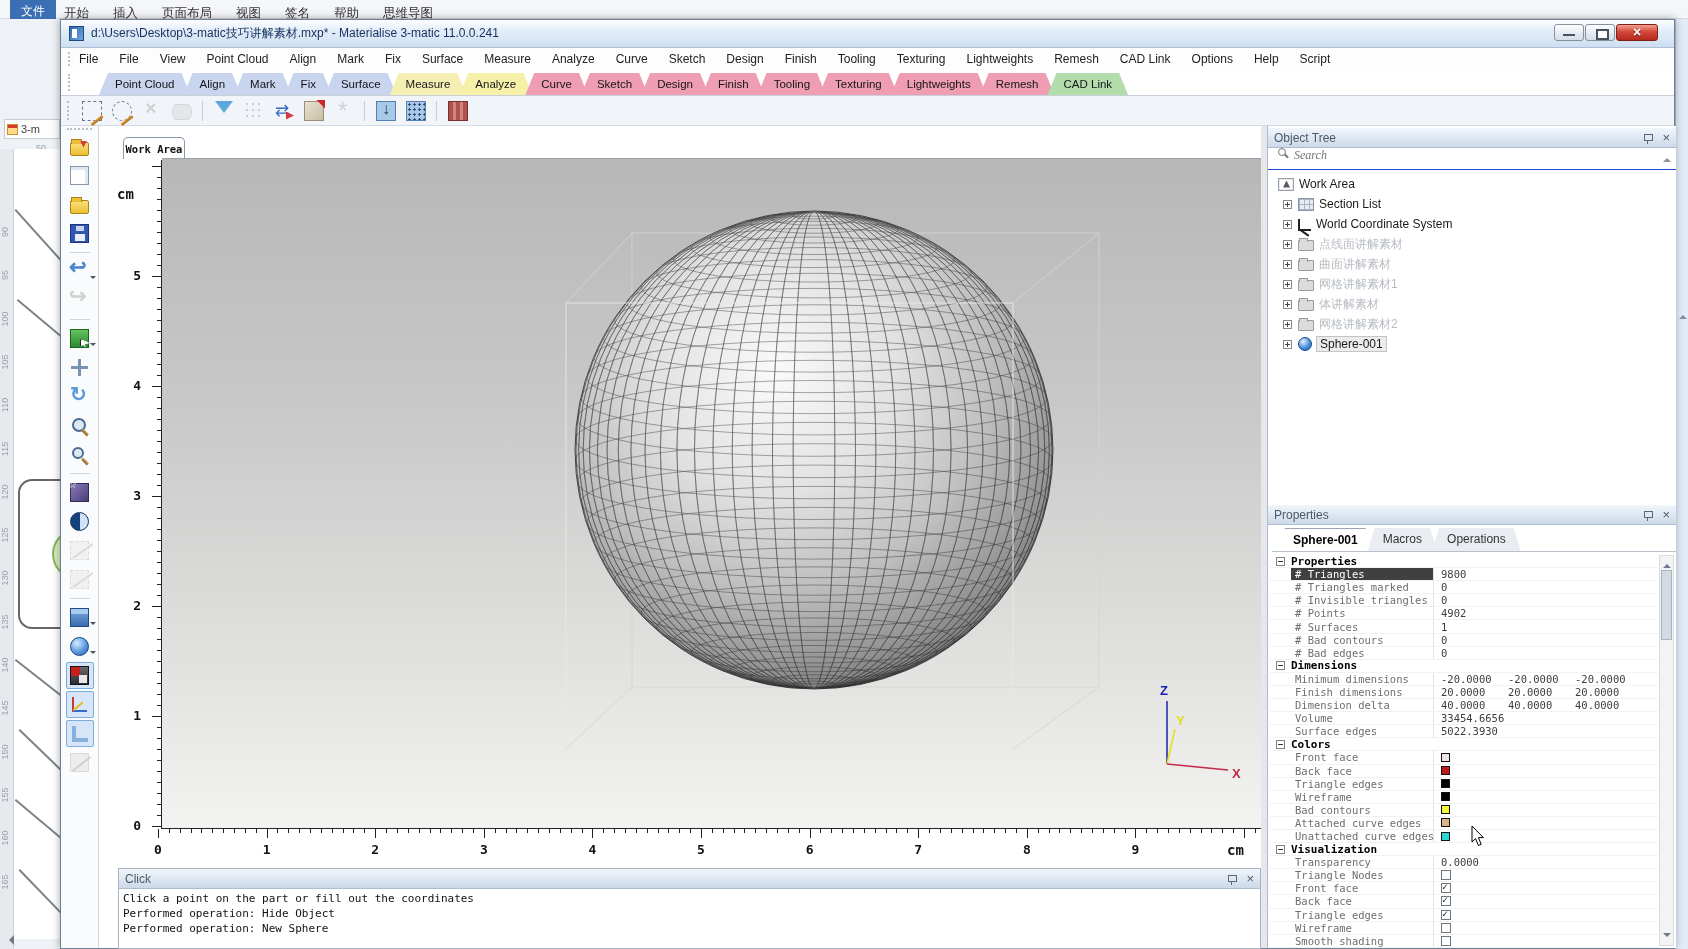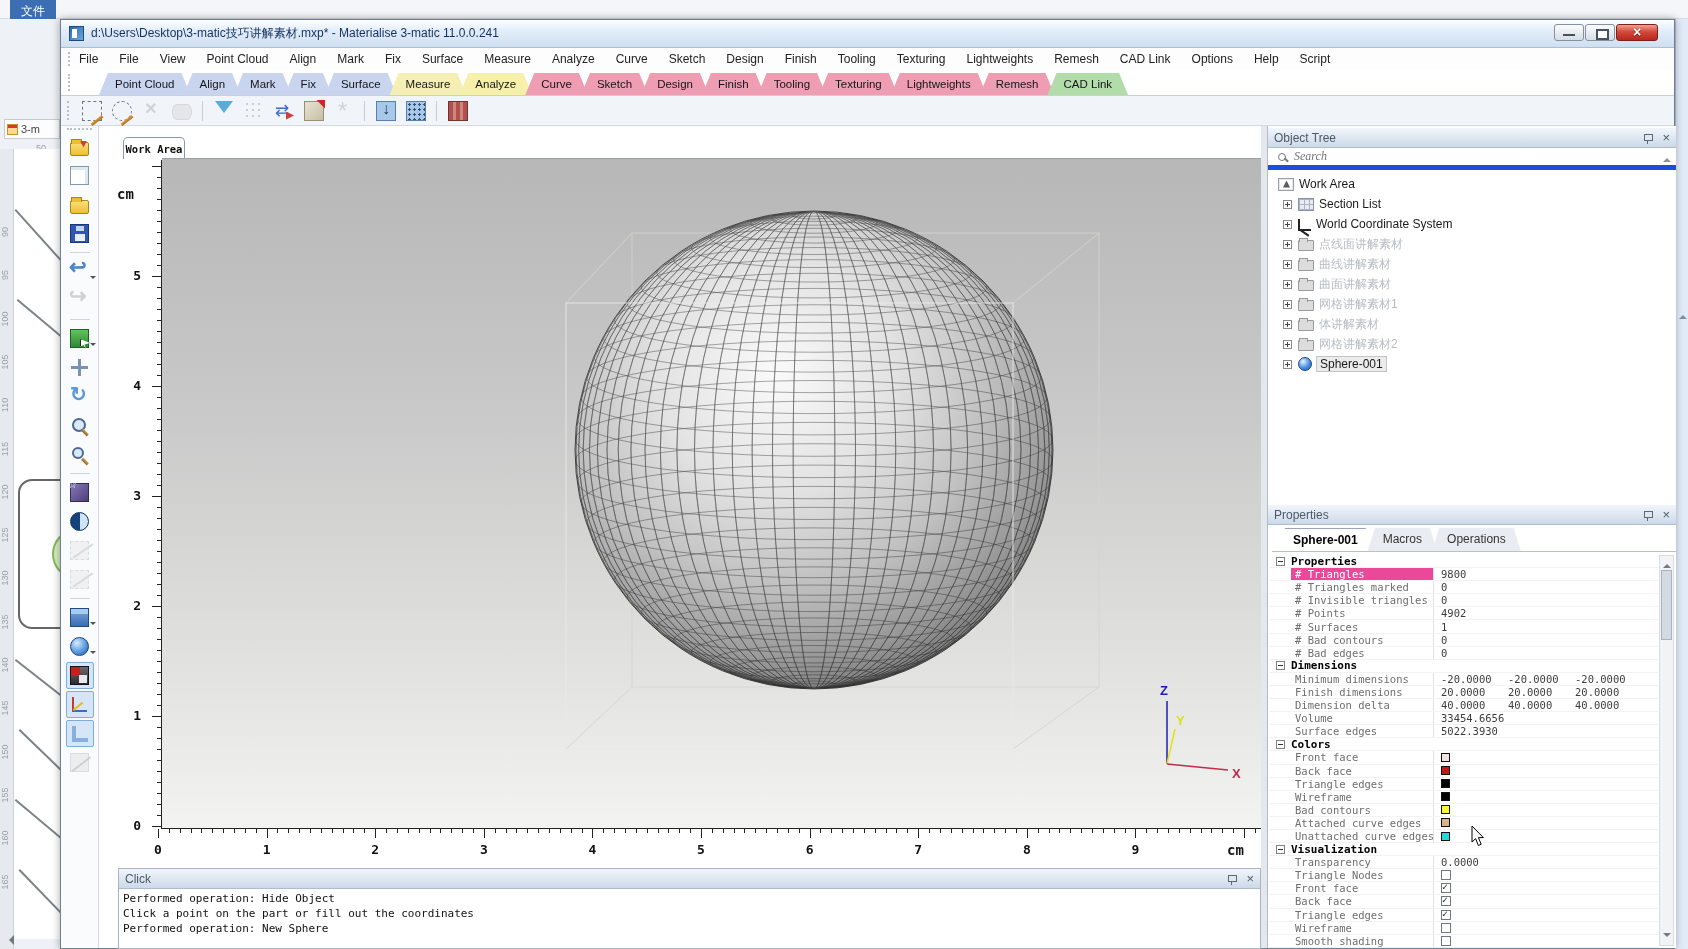--- a/index.html
+++ b/index.html
@@ -144,21 +144,21 @@
   .xclose{font-size:13px;color:#4c5a68;line-height:10px}
   #loglines{padding:3px 0 0 4px}
   .logline{font:11px "DejaVu Sans Mono",monospace;color:#111;height:14.8px;white-space:nowrap}
 
   
   #splitter{position:absolute;left:1200px;top:106px;width:6px;bottom:0;background:#e4e7ec}
 
   
   #rpanel{position:absolute;left:1206px;top:106px;width:409px;bottom:0;background:#fff;border-left:1px solid #b0bac8}
   #ot-head{position:absolute;left:0;top:2px;right:0}
-  #ot-search{position:absolute;left:0;top:22px;right:0;height:22px;border-bottom:5px solid #1d4ed8;display:flex;align-items:center;padding:0 6px}
+  #ot-search{position:absolute;left:0;top:22px;right:0;height:22px;border-bottom:1px solid #1d4ed8;display:flex;align-items:flex-start;padding:0 6px}
   .magi{width:8px;height:8px;border:1.5px solid #777;border-radius:50%;position:relative;flex:none;margin:0 8px 0 4px}
   .magi::after{content:"";position:absolute;width:5px;height:1.5px;background:#777;transform:rotate(45deg);right:-4px;bottom:-1px}
   #search-input{flex:1;border:none;outline:none;font:italic 12px "Liberation Serif",serif;color:#b4b8be;background:transparent}
   #ot-up{position:absolute;right:5px;top:28px;width:0;height:0;border:4px solid transparent;border-bottom-color:#8a94a0}
   #tree{position:absolute;left:0;top:48px;right:14px}
   .titem{height:20px;display:flex;align-items:center;font-size:12px;color:#1a1a1a;white-space:nowrap}
   .titem.d0{padding-left:10px}
   .titem.d1{padding-left:15px}
   .texp{width:9px;height:9px;border:1px solid #8a8a8a;background:#fff;position:relative;margin-right:6px;flex:none;visibility:hidden}
   .titem.exp .texp{visibility:visible}
@@ -181,41 +181,51 @@
   .ptab{height:23px;line-height:23px;padding:0 15px;font-size:12px;color:#333;background:#e9edf2;clip-path:polygon(7px 0,calc(100% - 7px) 0,100% 100%,0 100%);margin-right:-5px;white-space:nowrap}
   .ptab.active{background:#fff;font-weight:bold;color:#000;border-top:1px solid #9aa6b6}
 
   #pgrid{position:absolute;left:2px;top:429px;right:18px;bottom:0;font-family:"DejaVu Sans Mono",monospace}
   .prow{height:13.1px;display:flex;align-items:center;font-size:10.5px;border-bottom:1px solid #f2f2f2}
   .pexp{flex:0 0 9px;height:9px;border:1px solid #808080;background:#fff;margin:0 6px;position:relative;visibility:hidden}
   .prow.group .pexp{visibility:visible}
   .pexp::before{content:"";position:absolute;left:1px;right:1px;top:3px;height:1px;background:#333}
   .plabel{flex:0 0 142px;padding-left:4px;color:#6e6e6e;white-space:nowrap;overflow:hidden}
   .prow.group .plabel{padding-left:0;font-weight:bold;color:#000;font-size:11px}
-  .prow.sel .plabel{background:#ec4899;color:#fff}
+  .prow.sel .plabel{background:#404040;color:#fff}
   .pvals{flex:1;display:flex;align-items:center;border-left:1px solid #e2e2e2;height:100%;padding-left:7px}
   .prow.group .pvals{border-left-color:transparent}
   .pv{flex:0 0 67px;color:#3c3c3c;white-space:nowrap}
   .pswatch{display:none;width:9px;height:9px;border:1px solid #111;flex:none}
   .prow.color .pswatch{display:block}
   .pcheck{display:none;width:10px;height:10px;border:1px solid #6e7680;background:#fff;flex:none;position:relative}
   .prow.check .pcheck{display:block}
   .prow.checked .pcheck::before{content:"\2713";position:absolute;left:0px;top:-3px;font-size:10px;color:#333}
   #psb{position:absolute;right:2px;top:429px;bottom:2px;width:15px;background:#f2f3f5;border:1px solid #d8dce2}
   .sb-arrow{position:absolute;left:3px;width:0;height:0;border:4px solid transparent}
   #psb .up{top:4px;border-bottom-color:#707a88}
   #psb .down{bottom:4px;border-top-color:#707a88}
   #psb .thumb{position:absolute;left:1px;right:1px;top:14px;height:70px;background:#d4dae2;border:1px solid #aab2be}
   #cursor{position:absolute;left:203px;top:700px;z-index:9}
 </style>
 </head>
 <body>
 
 <div id="bg-top">
   <div id="bg-file">文件</div>
+  <div id="bg-tabs">
+
+  <span>开始</span>
+      <span>插入</span>
+      <span>页面布局</span>
+      <span>视图</span>
+      <span>签名</span>
+      <span>帮助</span>
+      <span>思维导图</span>
+    </div>
 </div>
 <div id="bg-left">
   <div id="bg-doctab">
     <span class="doc-ico"></span>
     <span>3-m</span>
   </div>
   <div id="bg-colruler">50</div>
   <div id="bg-vruler">
 
   <span class="bgnum" style="top: 78px;">90</span>
@@ -787,22 +797,22 @@
 
   <div id="logger">
     <div class="panel-head">
       <span>Click</span>
       <span class="ph-sp"></span>
       <span class="pin"></span>
       <span class="xclose">×</span>
     </div>
     <div id="loglines">
 
+        <div class="logline">Click a point on the part or fill out the coordinates</div>
         <div class="logline">Performed operation: Hide Object</div>
-        <div class="logline">Click a point on the part or fill out the coordinates</div>
         <div class="logline">Performed operation: New Sphere</div>
       </div>
   </div>
 
   <div id="splitter"></div>
 
   <div id="rpanel">
 
     <div id="ot-head" class="panel-head">
       <span>Object Tree</span>
@@ -836,25 +846,20 @@
           <span class="ticon wcs-icon"></span>
           <span class="tlabel">World Coordinate System</span>
         </div>
 
         <div class="titem d1 exp gray">
           <span class="texp"></span>
           <span class="ticon folder-icon"></span>
           <span class="tlabel">点线面讲解素材</span>
         </div>
 
-        <div class="titem d1 exp gray">
-          <span class="texp"></span>
-          <span class="ticon folder-icon"></span>
-          <span class="tlabel">曲线讲解素材</span>
-        </div>
 
         <div class="titem d1 exp gray">
           <span class="texp"></span>
           <span class="ticon folder-icon"></span>
           <span class="tlabel">曲面讲解素材</span>
         </div>
 
         <div class="titem d1 exp gray">
           <span class="texp"></span>
           <span class="ticon folder-icon"></span>

